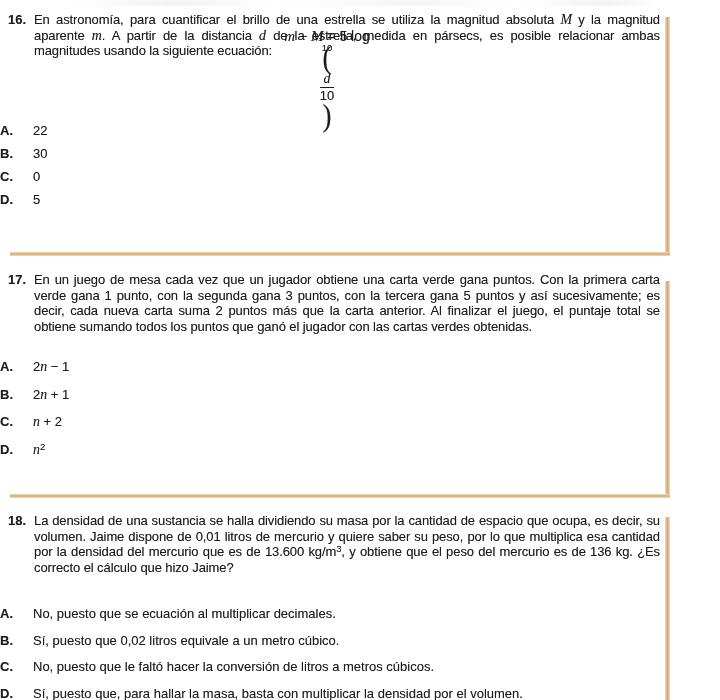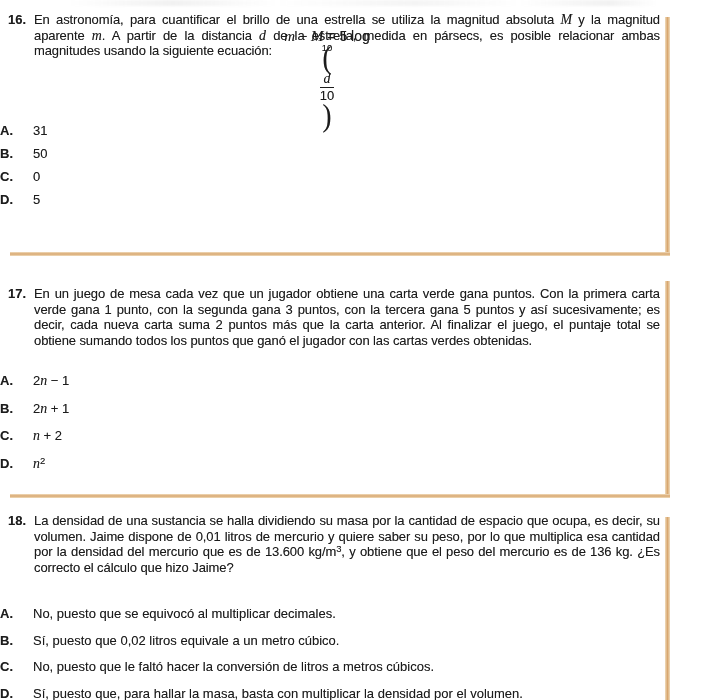--- a/index.html
+++ b/index.html
@@ -32,21 +32,21 @@
   #q16 .v-bar { top: 17px; }
   #q17 .v-bar { top: 25px; }
   #q18 .v-bar { top: 19px; }
   .h-rule {
     position: absolute; left: 10px; right: 22px; bottom: 0; height: 4px;
     background: linear-gradient(180deg, #f0dcbd, #d8a76f 50%, #f0dcbd);
   }
 
   .q-row { display: flex; }
   #q16 .q-row { margin-top: 12px; }
-  #q17 .q-row { margin-top: 30px; }
+  #q17 .q-row { margin-top: 16px; }
   #q18 .q-row { margin-top: 15px; }
   .q-num { flex: none; width: 26px; margin-left: 8px; font-weight: bold; line-height: 15.6px; }
   .q-content { flex: 1; margin-right: 32px; }
 
   p.qp { margin: 0; text-align: justify; line-height: 15.6px; letter-spacing: -0.1px; }
   #q17 .qp2 { margin-top: 15px; }
 
   .mvar { font-style: italic; font-family: "Liberation Serif", serif; font-size: 1.07em; }
   sup { font-size: 9.5px; line-height: 0; vertical-align: baseline; position: relative; top: -0.45em; }
   sub.eq-sub { font-size: 9.5px; line-height: 0; vertical-align: baseline; position: relative; top: 0.3em; }
@@ -94,25 +94,25 @@
             <span class="num"><span class="mvar">d</span></span>
             <span class="den">10</span>
           </span>
           <span class="paren">)</span>
         </div>
       </div>
     </div>
     <div class="options">
       <div class="opt">
         <span class="opt-letter">A.</span>
-        <span class="opt-text">31</span>
+        <span class="opt-text">22</span>
       </div>
       <div class="opt">
         <span class="opt-letter">B.</span>
-        <span class="opt-text">50</span>
+        <span class="opt-text">30</span>
       </div>
       <div class="opt">
         <span class="opt-letter">C.</span>
         <span class="opt-text">0</span>
       </div>
       <div class="opt">
         <span class="opt-letter">D.</span>
         <span class="opt-text">5</span>
       </div>
     </div>
@@ -152,21 +152,21 @@
   <section class="question" id="q18">
     <div class="q-row">
       <div class="q-num">18.</div>
       <div class="q-content">
         <p class="qp">La densidad de una sustancia se halla dividiendo su masa por la cantidad de espacio que ocupa, es decir, su volumen. Jaime dispone de 0,01 litros de mercurio y quiere saber su peso, por lo que multiplica esa cantidad por la densidad del mercurio que es de 13.600 kg/m<sup>3</sup>, y obtiene que el peso del mercurio es de 136 kg. ¿Es correcto el cálculo que hizo Jaime?</p>
       </div>
     </div>
     <div class="options">
       <div class="opt">
         <span class="opt-letter">A.</span>
-        <span class="opt-text">No, puesto que se equivocó al multiplicar decimales.</span>
+        <span class="opt-text">No, puesto que se ecuación al multiplicar decimales.</span>
       </div>
       <div class="opt">
         <span class="opt-letter">B.</span>
         <span class="opt-text">Sí, puesto que 0,02 litros equivale a un metro cúbico.</span>
       </div>
       <div class="opt">
         <span class="opt-letter">C.</span>
         <span class="opt-text">No, puesto que le faltó hacer la conversión de litros a metros cúbicos.</span>
       </div>
       <div class="opt">

